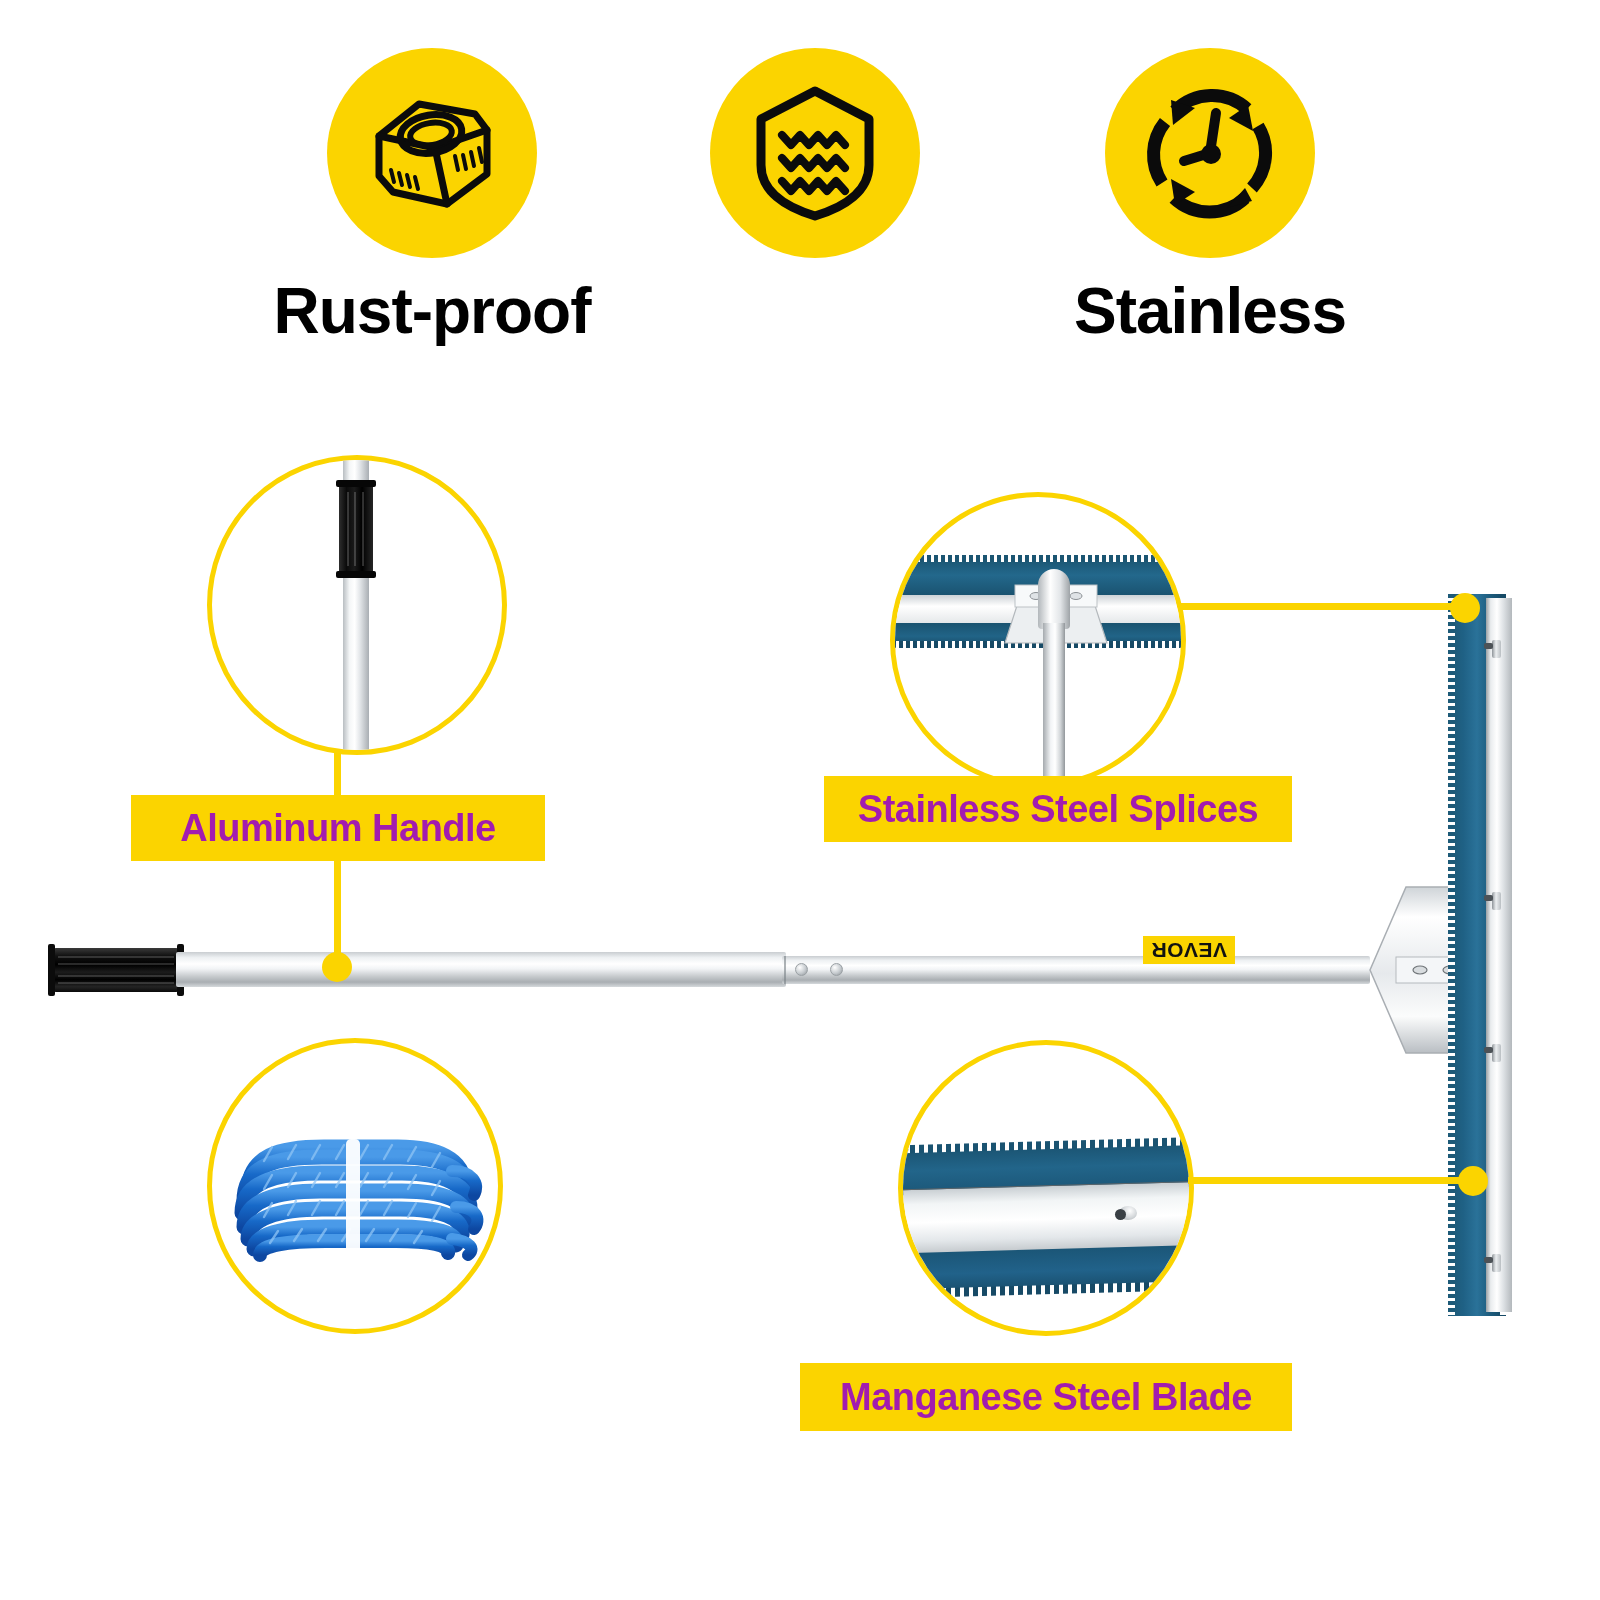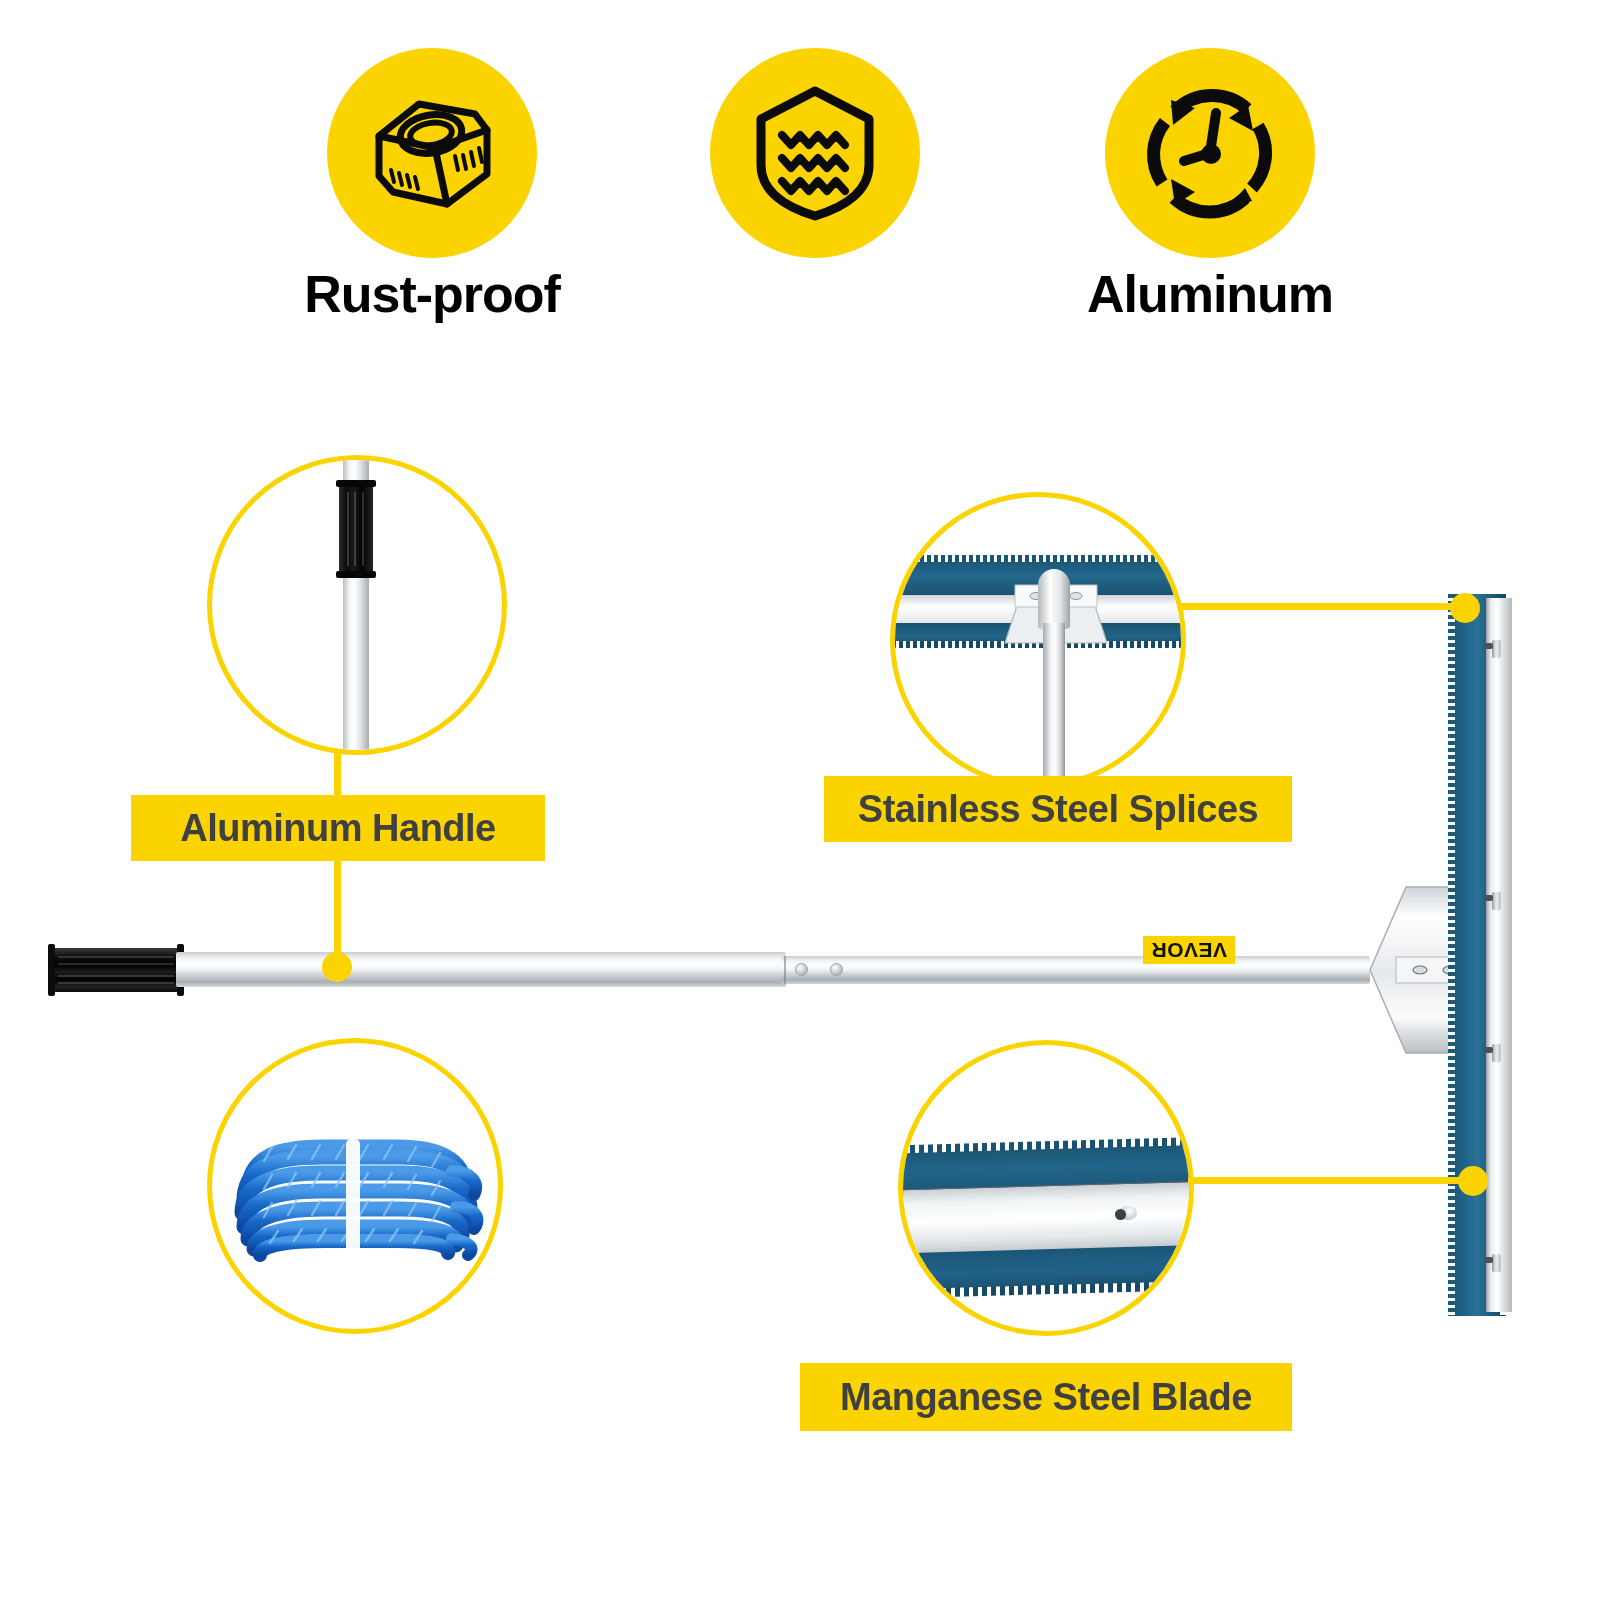--- a/index.html
+++ b/index.html
@@ -16,22 +16,22 @@
   .feature-row{position:absolute;left:0;top:48px;width:1600px;height:300px;}
   .feature{position:absolute;text-align:center;}
   .feature .badge{
     width:210px;height:210px;border-radius:50%;
     background:var(--accent,#FBD400);
     margin:0 auto;position:relative;
     display:flex;align-items:center;justify-content:center;
   }
   .feature .badge svg{display:block;}
   .feature .caption{
-    margin-top:6px;
-    font-size:52px;font-weight:bold;color:#000;
+    margin-top:16px;
+    font-size:64px;font-weight:bold;color:#000;
     letter-spacing:-1px;white-space:nowrap;
     font-family:"Liberation Sans", sans-serif;
   }
   #feature-0{left:222px;top:0;width:420px;}
   #feature-1{left:650px;top:0;width:330px;}
   #feature-2{left:1000px;top:0;width:420px;}
 
   
   .callout-circle{
     position:absolute;border-radius:50%;
@@ -44,21 +44,21 @@
 
   
   .lead-v{position:absolute;width:7px;background:#FBD400;}
   .lead-h{position:absolute;height:7px;background:#FBD400;}
   .lead-dot{position:absolute;width:30px;height:30px;border-radius:50%;background:#FBD400;}
 
   
   .label-box{
     position:absolute;background:#FBD400;
     display:flex;align-items:center;justify-content:center;
-    color:#404040;font-weight:bold;
+    color:#a21caf;font-weight:bold;
     font-family:"Liberation Sans", sans-serif;
     white-space:nowrap;
     letter-spacing:-0.5px;
   }
 
   
   #product{position:absolute;left:0;top:560px;width:1600px;height:760px;}
 
   
   .grip{
@@ -190,21 +190,21 @@
               <path d="M40 127 L36 101 L60 114 Z"></path>
             </g>
             <g stroke="#0b0b0b" stroke-width="10" stroke-linecap="round">
               <path d="M75 75 L81 35"></path>
               <path d="M75 75 L49 83"></path>
             </g>
             <circle cx="76" cy="76" r="10" fill="#0b0b0b"></circle>
           </svg>
         </span>
       </div>
-      <div class="caption">Aluminum</div>
+      <div class="caption">Stainless</div>
     </div>
   </div>
 
   <div id="product">
 
     <div class="grip" style="left:52px;top:388px;width:128px;height:44px;">
       <div class="cap" style="left:-4px;"></div>
       <div class="cap" style="right:-4px;"></div>
       <div class="rib" style="top:8px;"></div>
       <div class="rib" style="top:15px;"></div>

